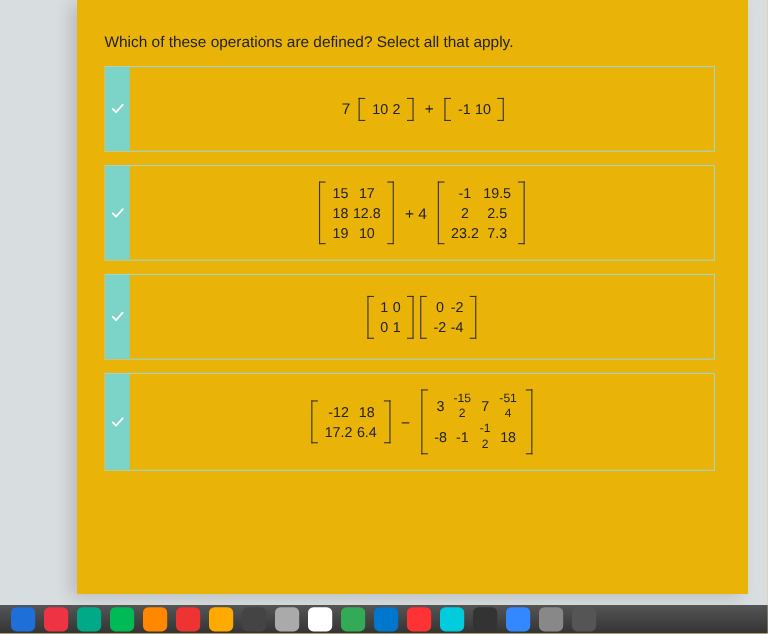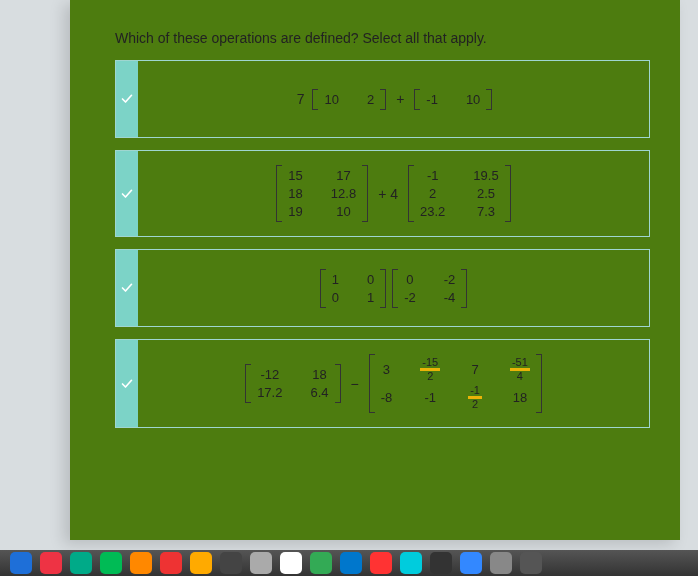--- a/index.html
+++ b/index.html
@@ -5,24 +5,24 @@
   * { box-sizing: border-box; margin: 0; padding: 0; }
   body {
     background: #d8dde0;
     font-family: Arial, Helvetica, sans-serif;
     width: 698px;
     height: 576px;
     overflow: hidden;
     position: relative;
   }
   .page {
-    background: #4d7c0f;
+    background: #eab308;
     margin: 0 0 0 70px;
     width: 610px;
-    padding: 30px 30px 10px 45px;
+    padding: 30px 30px 10px 25px;
     box-shadow: -6px 4px 14px rgba(0,0,0,0.15);
     min-height: 540px;
   }
   .question {
     font-size: 14px;
     color: #222;
     margin-bottom: 14px;
   }
   .option {
     display: flex;
@@ -58,21 +58,21 @@
   .brk {
     width: 6px;
     border: 1.5px solid #333;
     flex-shrink: 0;
   }
   .brk.left { border-right: none; }
   .brk.right { border-left: none; }
   .mat {
     display: grid;
     align-items: center;
-    gap: 3px 28px;
+    gap: 3px 4px;
     padding: 3px 6px;
     font-size: 13px;
   }
   .mat span { text-align: center; white-space: nowrap; }
   .r1c2 { grid-template-rows: auto; grid-template-columns: auto auto; }
   .r3c2 { grid-template-rows: auto auto auto; grid-template-columns: auto auto; }
   .r2c2 { grid-template-rows: auto auto; grid-template-columns: auto auto; }
   .r2c4 { grid-template-rows: auto auto; grid-template-columns: auto auto auto auto; }
   .frac {
     display: inline-flex;

